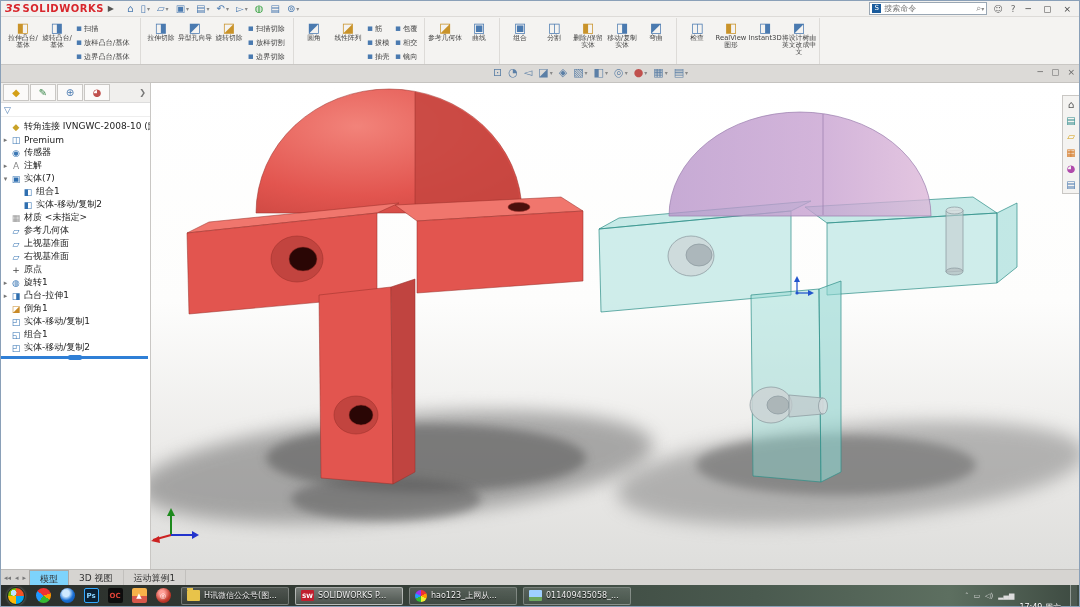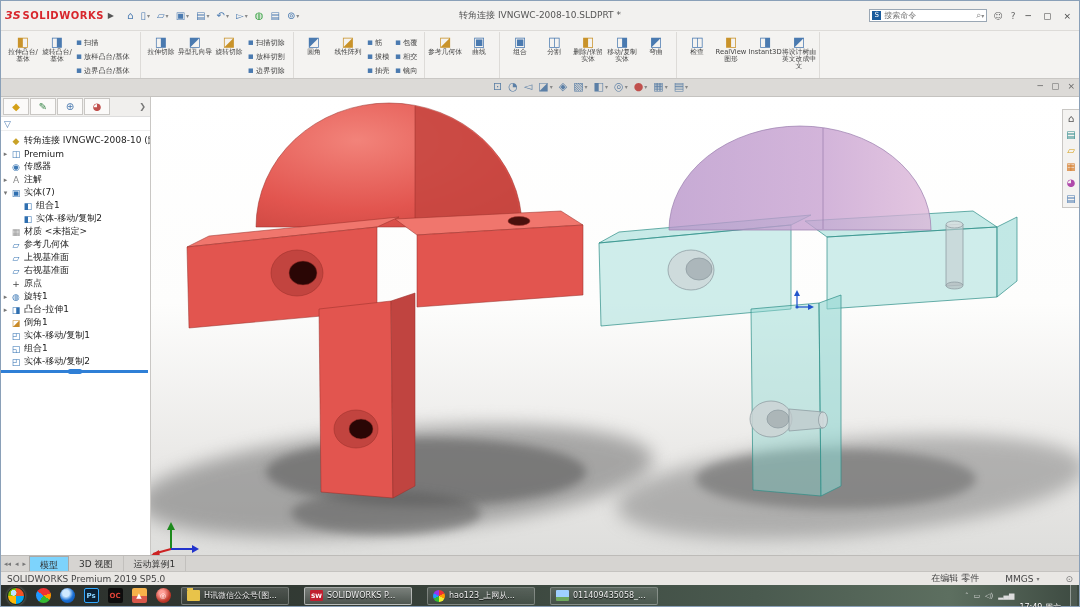--- a/index.html
+++ b/index.html
@@ -1,21 +1,21 @@
 <!DOCTYPE html>
 <html style="--model-red: #e2554f; --model-red-dark: #c04440; --model-red-light: #f0766d; --model-teal: #8fd6d1; --rollback-blue: #2f7fd6; --origin-blue: #2255cc;"><head>
 <meta charset="utf-8">
 <style>
   * { box-sizing: border-box; margin: 0; padding: 0; }
   html,body { width:1080px; height:607px; overflow:hidden; }
   body { font-family:"DejaVu Sans", sans-serif; font-size:9px; color:#333; background:#fff; }
   .app { position:relative; width:1080px; height:607px; border:1px solid #8aa0b8; display:flex; flex-direction:column; }
 
   
-  .titlebar { height:30px; background:#f2f1ef; border-bottom:1px solid #dddbd8; display:flex; align-items:center; position:relative; flex:none; }
+  .titlebar { height:16px; background:#f2f1ef; border-bottom:1px solid #dddbd8; display:flex; align-items:center; position:relative; flex:none; }
   .logo { display:flex; align-items:center; padding:0 4px; }
   .logo-mark { color:#d8262c; font-weight:bold; font-style:italic; font-size:11px; margin-right:2px; }
   .logo-text { color:#d8262c; font-weight:bold; font-size:10px; letter-spacing:.5px; }
   .logo-expand { color:#555; font-size:8px; margin:0 6px 0 4px; }
   .qa { display:flex; align-items:center; gap:1px; }
   .qa-btn { display:flex; align-items:center; padding:0 3px; height:14px; color:#4a7ab0; font-size:10px; cursor:default; }
   .qa-btn .caret { font-size:6px; color:#888; margin-left:1px; }
   .tb-title { position:absolute; left:0; right:0; text-align:center; color:#555; font-size:9px; pointer-events:none; }
   .tb-right { margin-left:auto; display:flex; align-items:center; gap:4px; padding-right:4px; z-index:2; }
   .searchbox { display:flex; align-items:center; background:#fff; border:1px solid #9aa7b4; height:13px; width:118px; padding:0 2px; }
@@ -123,21 +123,20 @@
         <span class="qa-btn">▯<span class="caret">▾</span></span>
         <span class="qa-btn">▱<span class="caret">▾</span></span>
         <span class="qa-btn">▣<span class="caret">▾</span></span>
         <span class="qa-btn">▤<span class="caret">▾</span></span>
         <span class="qa-btn">↶<span class="caret">▾</span></span>
         <span class="qa-btn">▻<span class="caret">▾</span></span>
         <span class="qa-btn" style="color: rgb(46, 158, 58);">◍</span>
         <span class="qa-btn">▤</span>
         <span class="qa-btn">⊚<span class="caret">▾</span></span>
       </div>
-    <div class="tb-title">转角连接 IVNGWC-2008-10.SLDPRT *</div>
     <div class="tb-right">
       <div class="searchbox">
         <span class="swmini">S</span>
         <input placeholder="搜索命令" style="">
         <span class="mag">⌕</span>
         <span class="caret" style="font-size:6px;color:#888">▾</span>
       </div>
       <span class="tbicon">☺</span>
       <span class="tbicon">?</span>
       <span class="winctl">─</span>
@@ -539,31 +538,20 @@
         <span>◂</span>
         <span>▸</span>
       </div>
     <div style="display:flex" id="model-tabs">
         <div class="btab active">模型</div>
         <div class="btab">3D 视图</div>
         <div class="btab">运动算例1</div>
       </div>
   </div>
 
-  <div class="statusbar">
-    <span>SOLIDWORKS Premium 2019 SP5.0</span>
-    <div class="sb-right">
-      <span>在编辑 零件</span>
-      <span class="sb-units">
-        <span>MMGS</span>
-        <span class="caret">▾</span>
-      </span>
-      <span class="sb-gear">⊙</span>
-    </div>
-  </div>
 
   <div class="taskbar">
     <div class="start"></div>
     <div style="display:flex" id="launcher">
         <div class="launch">
           <span class="li-shape li-colorful"></span>
         </div>
         <div class="launch">
           <span class="li-shape li-blue"></span>
         </div>
@@ -573,21 +561,21 @@
         <div class="launch">
           <span class="li-shape li-dark">OC</span>
         </div>
         <div class="launch">
           <span class="li-shape li-img">▲</span>
         </div>
         <div class="launch">
           <span class="li-shape li-red">◎</span>
         </div>
       </div>
-    <div style="display:flex;gap:15px;margin-left:4px" id="taskwins">
+    <div style="display:flex;gap:6px;margin-left:4px" id="taskwins">
         <div class="twin">
           <span class="tw-ico tw-folder"></span>
           <span class="tw-label">H讯微信公众号(图...</span>
         </div>
         <div class="twin active">
           <span class="tw-ico tw-sw">SW</span>
           <span class="tw-label">SOLIDWORKS P...</span>
         </div>
         <div class="twin">
           <span class="tw-ico tw-pin"></span>

